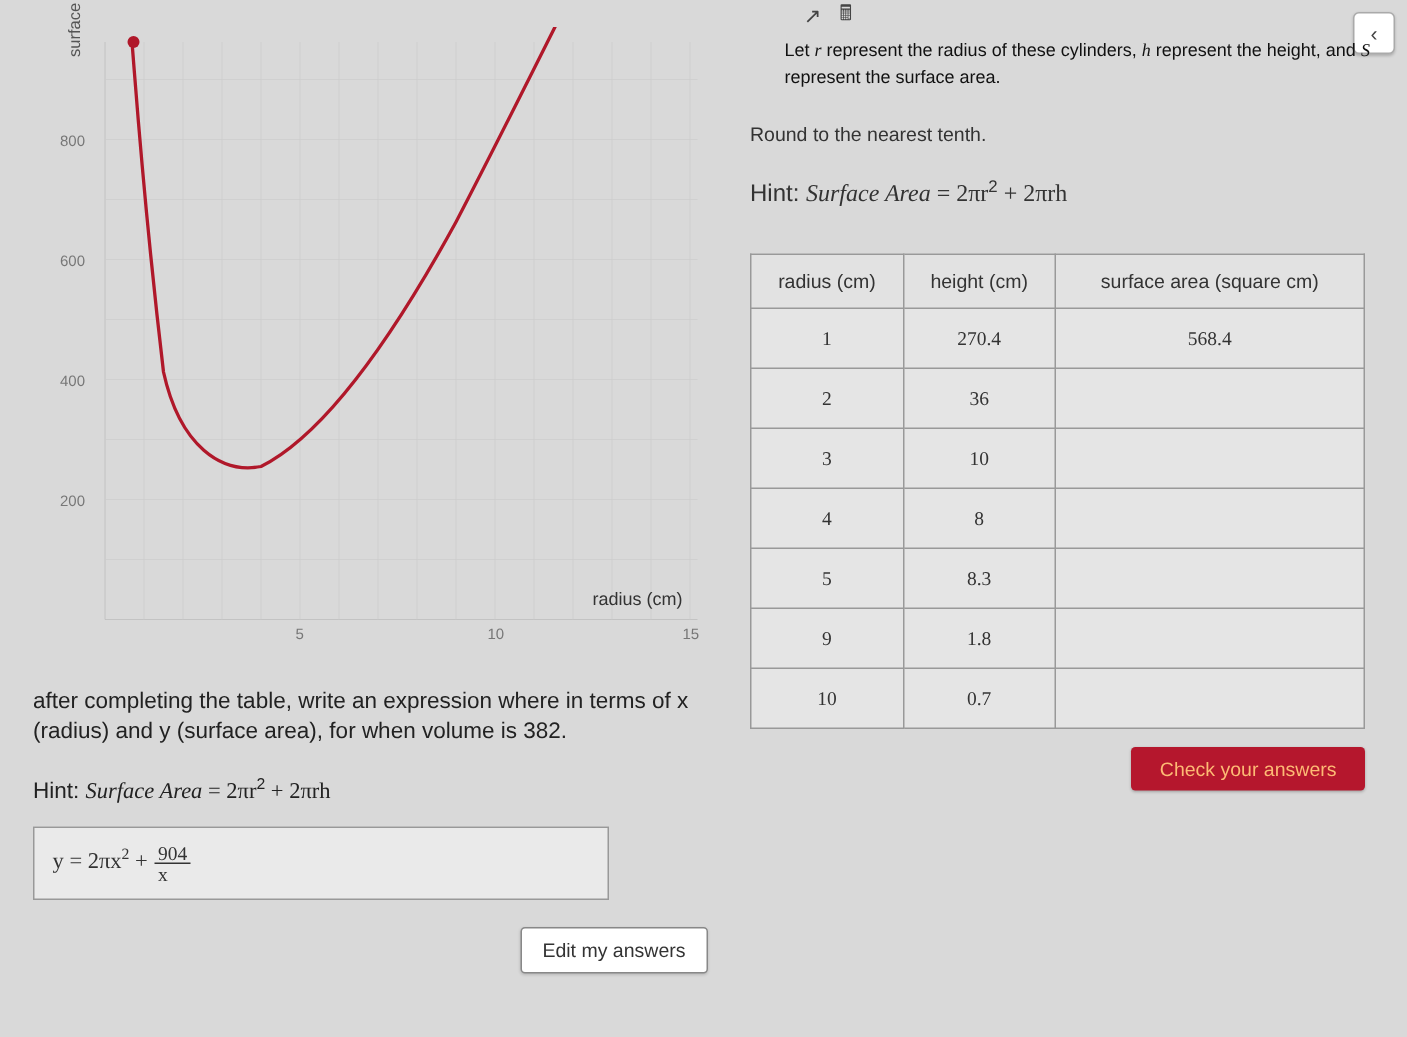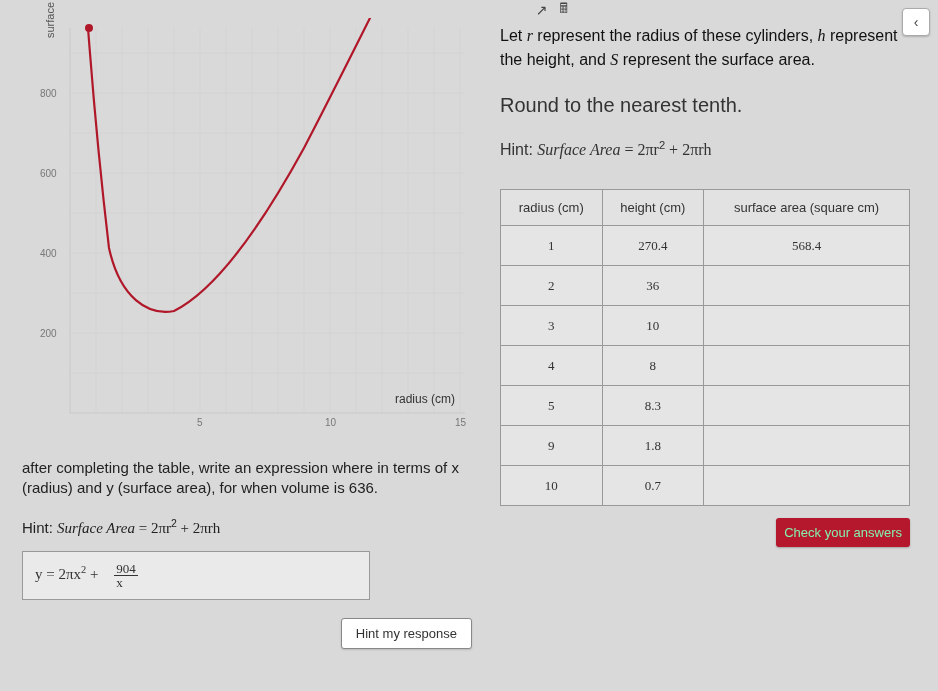--- a/index.html
+++ b/index.html
@@ -70,21 +70,21 @@
     margin: 18px 10px 0 22px;
     font-size: 15px;
     color:#222;
   }
   .answer-box {
     margin: 14px 10px 0 22px;
     border: 1px solid #999;
     background: #eaeaea;
     padding: 10px 12px;
     font-size: 15px;
-    width: 348px;
+    width: 384px;
     font-family: Georgia, serif;
   }
   .edit-btn-row {
     margin: 18px 0 0 22px;
     display:flex;
     justify-content: flex-end;
     width: 450px;
   }
   .edit-btn {
     background: #fff;
@@ -94,27 +94,28 @@
     font-size: 13px;
     color:#333;
     box-shadow: 0 1px 2px rgba(0,0,0,.15);
   }
   .right-col {
     position:absolute;
     left: 500px; top: 24px;
     width: 420px;
   }
   .prompt {
-    font-size: 16px;
+    font-size: 12px;
     line-height: 1.5;
     color:#111;
     margin-bottom: 22px;
+    margin-left: 23px;
   }
   .prompt em, .prompt .mi { font-style: italic; font-family: Georgia, serif; }
-  .round { font-size: 20px; margin-bottom: 22px; }
+  .round { font-size: 13px; margin-bottom: 22px; }
   .hint2 { font-size: 16px; margin-bottom: 30px; }
   table.data {
     border-collapse: collapse;
     width: 410px;
     background: #e5e5e5;
     font-size: 13px;
   }
   table.data th, table.data td {
     border: 1px solid #999;
     text-align: center;
@@ -133,29 +134,29 @@
     height: 40px;
   }
   .check-btn-row {
     margin-top: 12px;
     display:flex;
     justify-content: flex-end;
     width: 410px;
   }
   .check-btn {
     background: #b5172d;
-    color: #86efac;
+    color: #fdba74;
     border: none;
     border-radius: 3px;
-    padding: 7px 8px;
+    padding: 7px 19px;
     font-size: 13px;
     box-shadow: 0 1px 2px rgba(0,0,0,.25);
   }
   sup { font-size: .7em; }
-  .frac { display:inline-block; text-align:left; vertical-align: middle; font-size: 13px; line-height:1; margin-left:12px;}
+  .frac { display:inline-block; text-align:left; vertical-align: middle; font-size: 13px; line-height:1; margin-left:1px;}
   .frac .num { display:block; border-bottom:1px solid #333; padding:0 2px;}
   .frac .den { display:block; padding:0 2px;}
 </style>
 </head>
 <body>
 
 <div class="topbar">
   <span class="icon">↗</span>
   <span class="icon">🖩</span>
 </div>
@@ -209,32 +210,32 @@
       <text x="325" y="408" font-size="10" fill="#777">10</text>
       <text x="455" y="408" font-size="10" fill="#777">15</text>
 
       <path d="M 88 10 C 92 60, 96 120, 109 230 C 120 280, 148 298, 174 293 C 210 275, 252 225, 304 130 C 330 80, 360 20, 380 -20" fill="none" stroke="#b0182a" stroke-width="2.2"></path>
 
       <circle cx="89" cy="10" r="4" fill="#b0182a"></circle>
     </svg>
     <div class="x-axis-label">radius (cm)</div>
   </div>
 
-  <div class="instruction">after completing the table, write an expression where in terms of x (radius) and y (surface area), for when volume is 636.</div>
+  <div class="instruction">after completing the table, write an expression where in terms of x (radius) and y (surface area), for when volume is 382.</div>
 
   <div class="hint">
     <span>Hint: </span><span style="font-style:italic; font-family:Georgia,serif;">Surface Area</span><span style="font-family:Georgia,serif;"> = 2πr</span><sup>2</sup><span style="font-family:Georgia,serif;"> + 2πrh</span>
   </div>
 
   <div class="answer-box">
     <span>y = 2πx</span><sup>2</sup><span> + </span><span class="frac"><span class="num">904</span><span class="den">x</span></span>
   </div>
 
   <div class="edit-btn-row">
-    <button class="edit-btn">Hint my response</button>
+    <button class="edit-btn">Edit my answers</button>
   </div>
 </div>
 
 <div class="right-col">
   <div class="prompt">
     <span>Let </span><span class="mi">r</span><span> represent the radius of these cylinders, </span><span class="mi">h</span><span> represent the height, and </span><span class="mi">S</span><span> represent the surface area.</span>
   </div>
   <div class="round">Round to the nearest tenth.</div>
   <div class="hint2">
     <span>Hint: </span><span style="font-style:italic; font-family:Georgia,serif;">Surface Area</span><span style="font-family:Georgia,serif;"> = 2πr</span><sup>2</sup><span style="font-family:Georgia,serif;"> + 2πrh</span>

